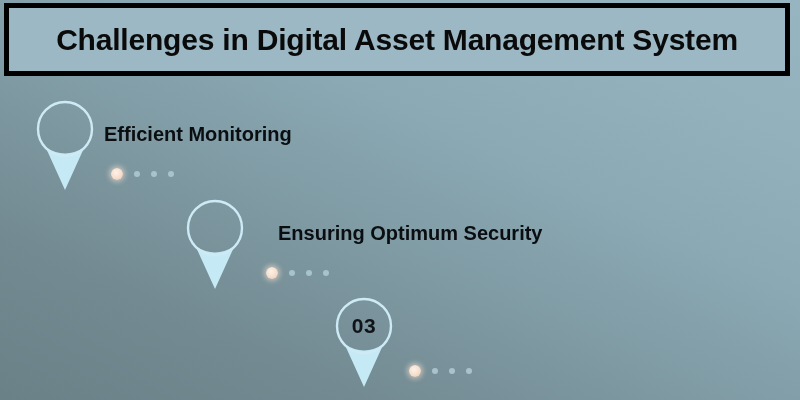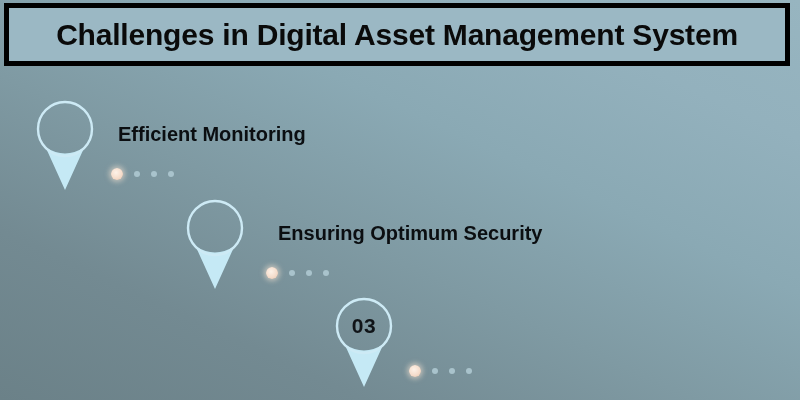--- a/index.html
+++ b/index.html
@@ -23,21 +23,21 @@
         #738a92 78%,
         #6b8188 100%);
   }
 
   
   .title-bar {
     position: absolute;
     left: 4px;
     top: 3px;
     width: 786px;
-    height: 63px;
+    height: 73px;
     box-sizing: border-box;
     border: 5px solid #000000;
     background: #9bb8c4;
     display: flex;
     align-items: center;
     justify-content: center;
   }
   .title-text {
     font-size: 30px;
     font-weight: bold;
@@ -122,21 +122,21 @@
     <div class="title-text">Challenges in Digital Asset Management System</div>
   </div>
 
   <div class="step" style="left:36px; top:100px; width:740px; height:95px;">
     <div class="pin">
       <svg viewBox="0 0 58 92" xmlns="http://www.w3.org/2000/svg">
         <path d="M9.5 47 L29 90 L48.5 47 Q29 60 9.5 47 Z" fill="#c5e9f5"></path>
         <circle cx="29" cy="29" r="27" fill="none" stroke="#cdeaf5" stroke-width="2.4"></circle>
       </svg>
     </div>
-    <div class="step-label" style="left:82px; top:24px;">Efficient Monitoring</div>
+    <div class="step-label" style="left:68px; top:24px;">Efficient Monitoring</div>
     <div class="dots" style="left:75px; top:68px;">
       <span class="dot-lead"></span>
       <span class="dot-sm"></span>
       <span class="dot-sm"></span>
       <span class="dot-sm"></span>
     </div>
   </div>
 
   <div class="step" style="left:186px; top:199px; width:600px; height:95px;">
     <div class="pin">

